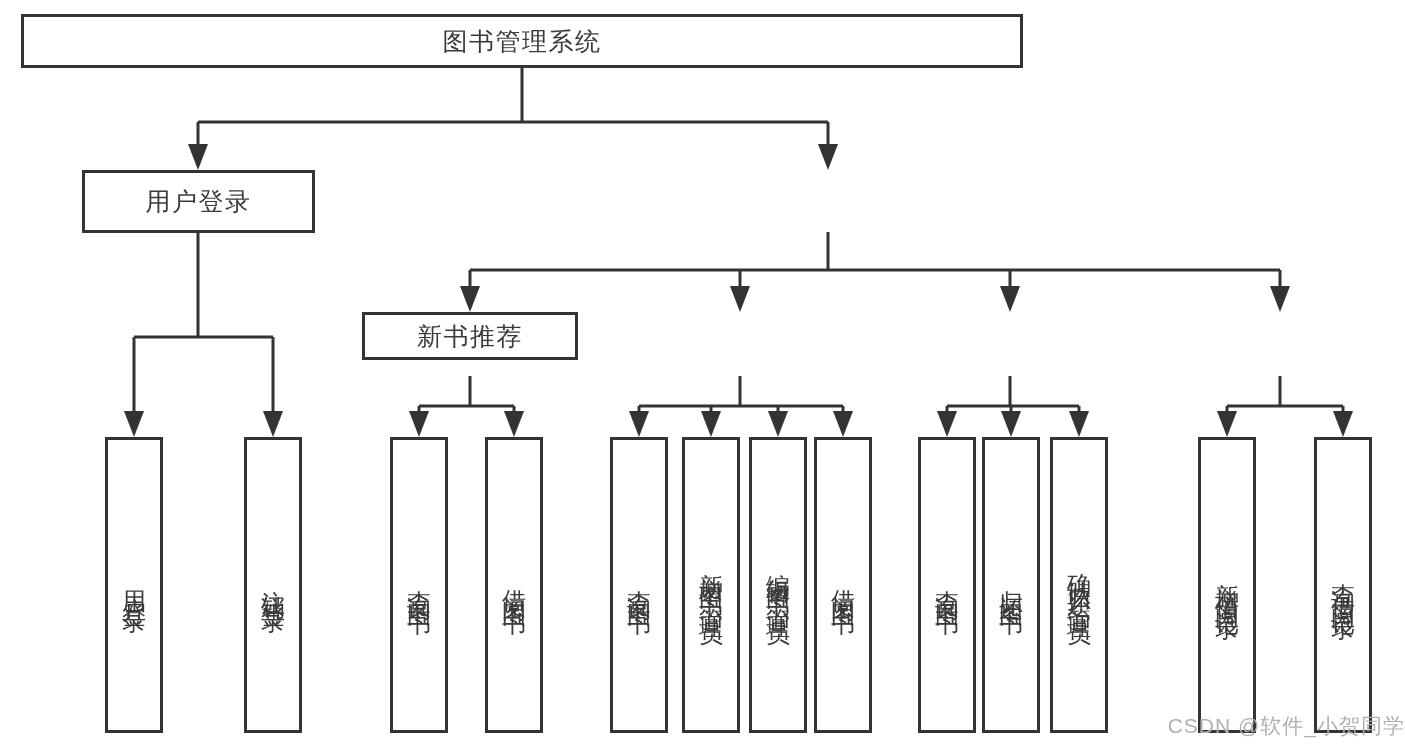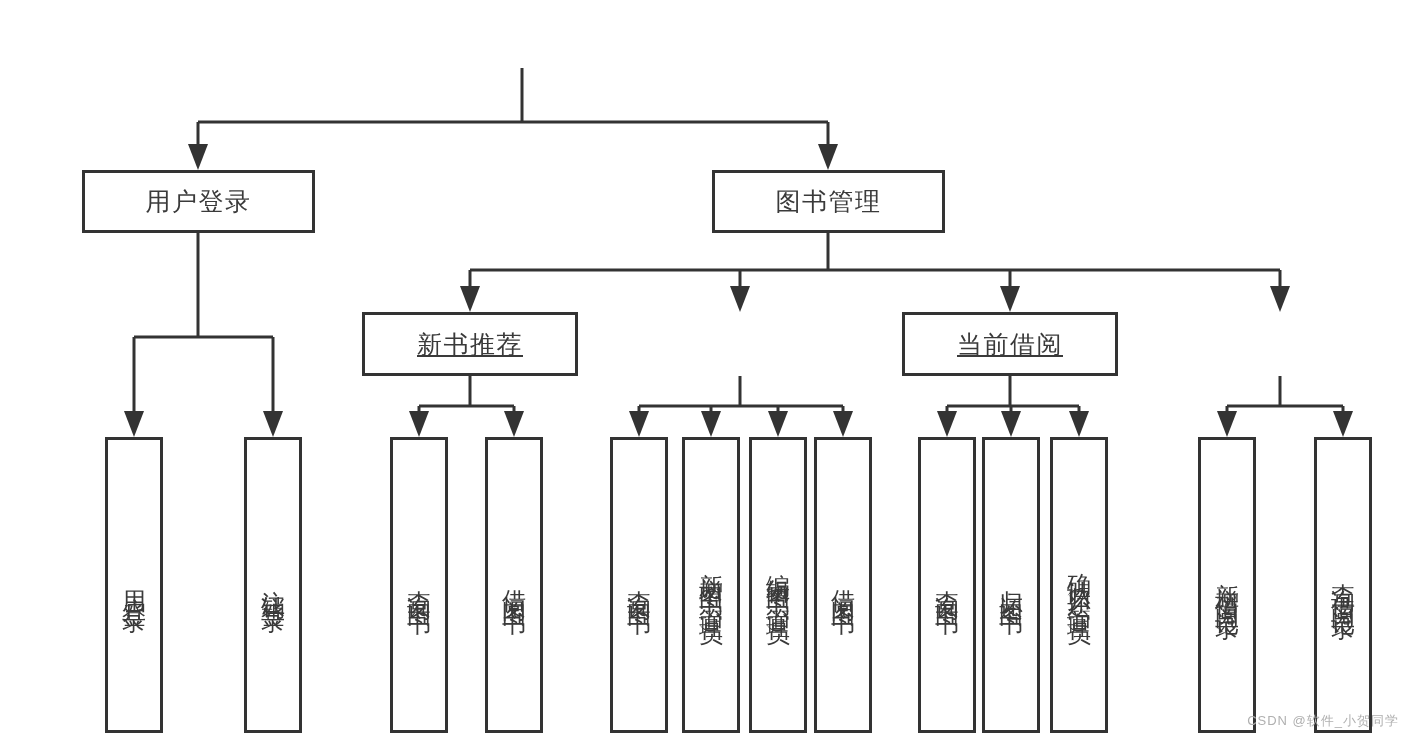--- a/index.html
+++ b/index.html
@@ -51,28 +51,28 @@
   .leaf .vlabel {
     writing-mode: vertical-rl;
     text-orientation: mixed;
     font-size: 24px;
     letter-spacing: 7px;
     white-space: nowrap;
   }
   
   .root-box  { left: 21px;  top: 14px;  width: 1002px; height: 54px; }
   .l2-box    { top: 170px; width: 233px; height: 63px; }
-  .l3-box    { top: 312px; width: 216px; height: 64px; text-decoration: underline; }
+  .l3-box    { top: 312px; width: 216px; height: 48px; }
 
   .watermark {
     position: absolute;
     top: 712px;
-    right: 6px;
+    right: 0;
     z-index: 2;
-    font-size: 13px;
+    font-size: 21px;
     letter-spacing: 1px;
     color: var(--wm);
     white-space: nowrap;
   }
 </style>
 </head>
 <body>
 
 <div class="canvas">
 
@@ -135,34 +135,31 @@
       <polygon points="768,411 788,411 778,437"></polygon>
       <polygon points="833,411 853,411 843,437"></polygon>
       <polygon points="937,411 957,411 947,437"></polygon>
       <polygon points="1001,411 1021,411 1011,437"></polygon>
       <polygon points="1069,411 1089,411 1079,437"></polygon>
       <polygon points="1217,411 1237,411 1227,437"></polygon>
       <polygon points="1333,411 1353,411 1343,437"></polygon>
     </g>
   </svg>
 
+  <div class="node root-box">
+    <span class="hlabel">图书管理系统</span>
+  </div>
 
   <div class="node l2-box" style="left:82px">
     <span class="hlabel">用户登录</span>
   </div>
-  <div class="node l2-box" style="left:712px">
-    <span class="hlabel">图书管理</span>
-  </div>
 
   <div class="node l3-box" style="left:362px">
     <span class="hlabel">新书推荐</span>
   </div>
-  <div class="node l3-box" style="left:902px">
-    <span class="hlabel">当前借阅</span>
-  </div>
 
   <div class="node leaf" style="left:105px">
     <span class="vlabel">用户登录</span>
   </div>
   <div class="node leaf" style="left:244px">
     <span class="vlabel">注销登录</span>
   </div>
 
   <div class="node leaf" style="left:390px">
     <span class="vlabel">查询图书</span>

